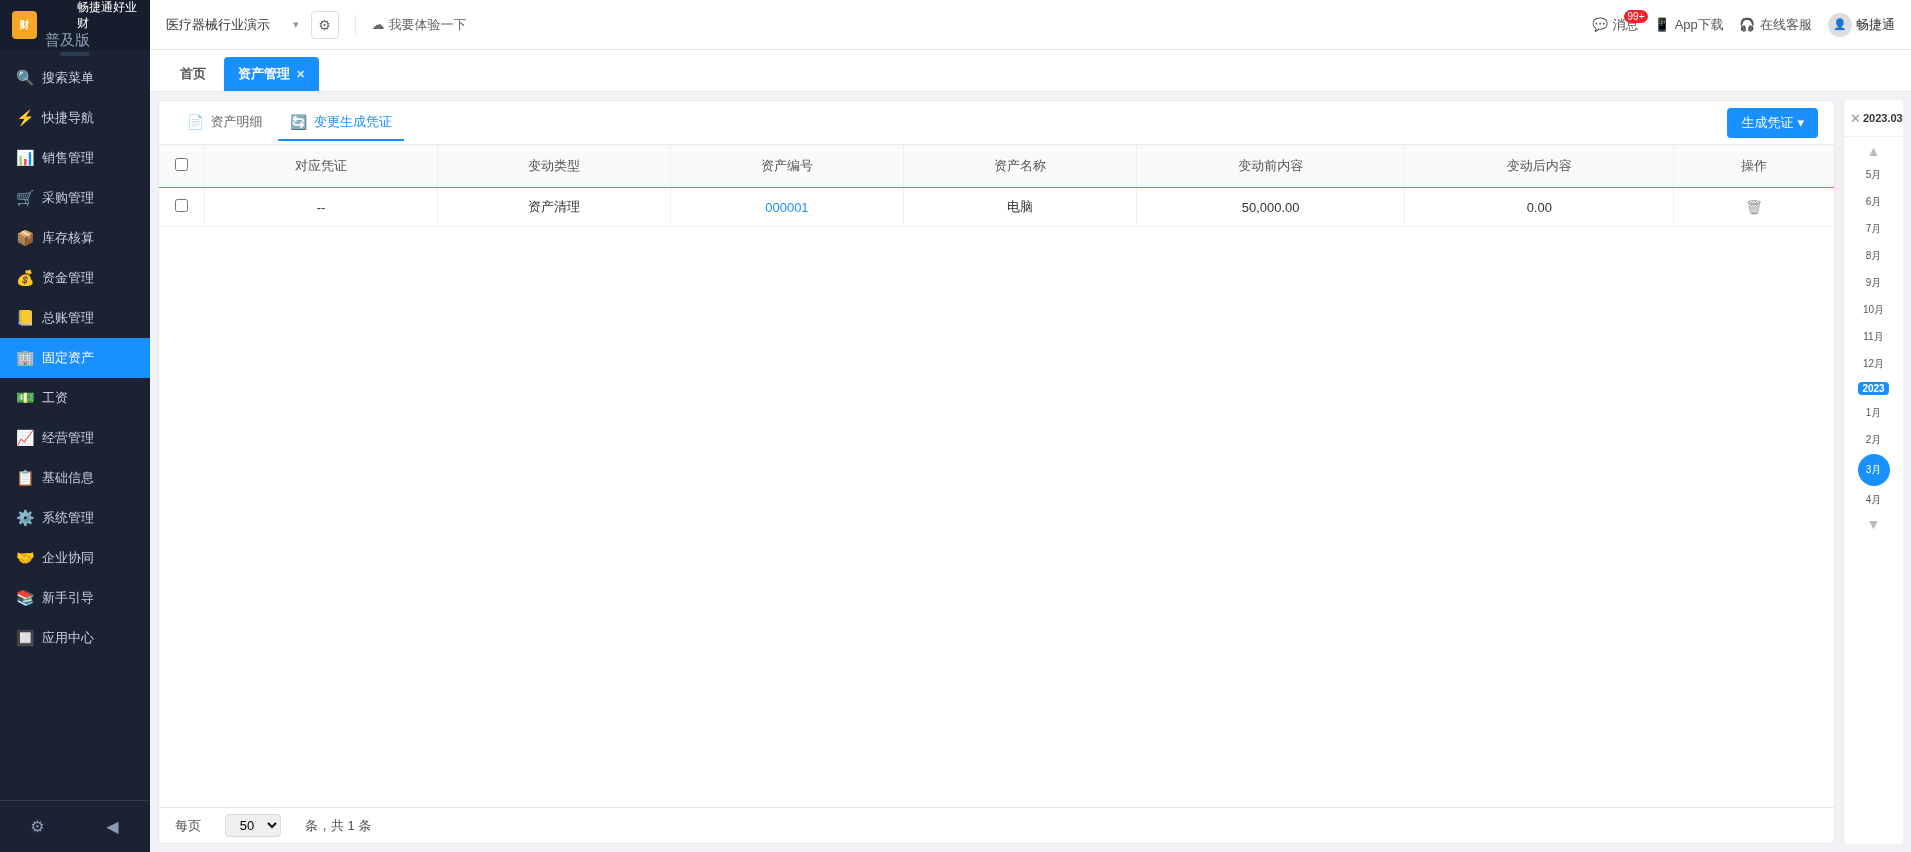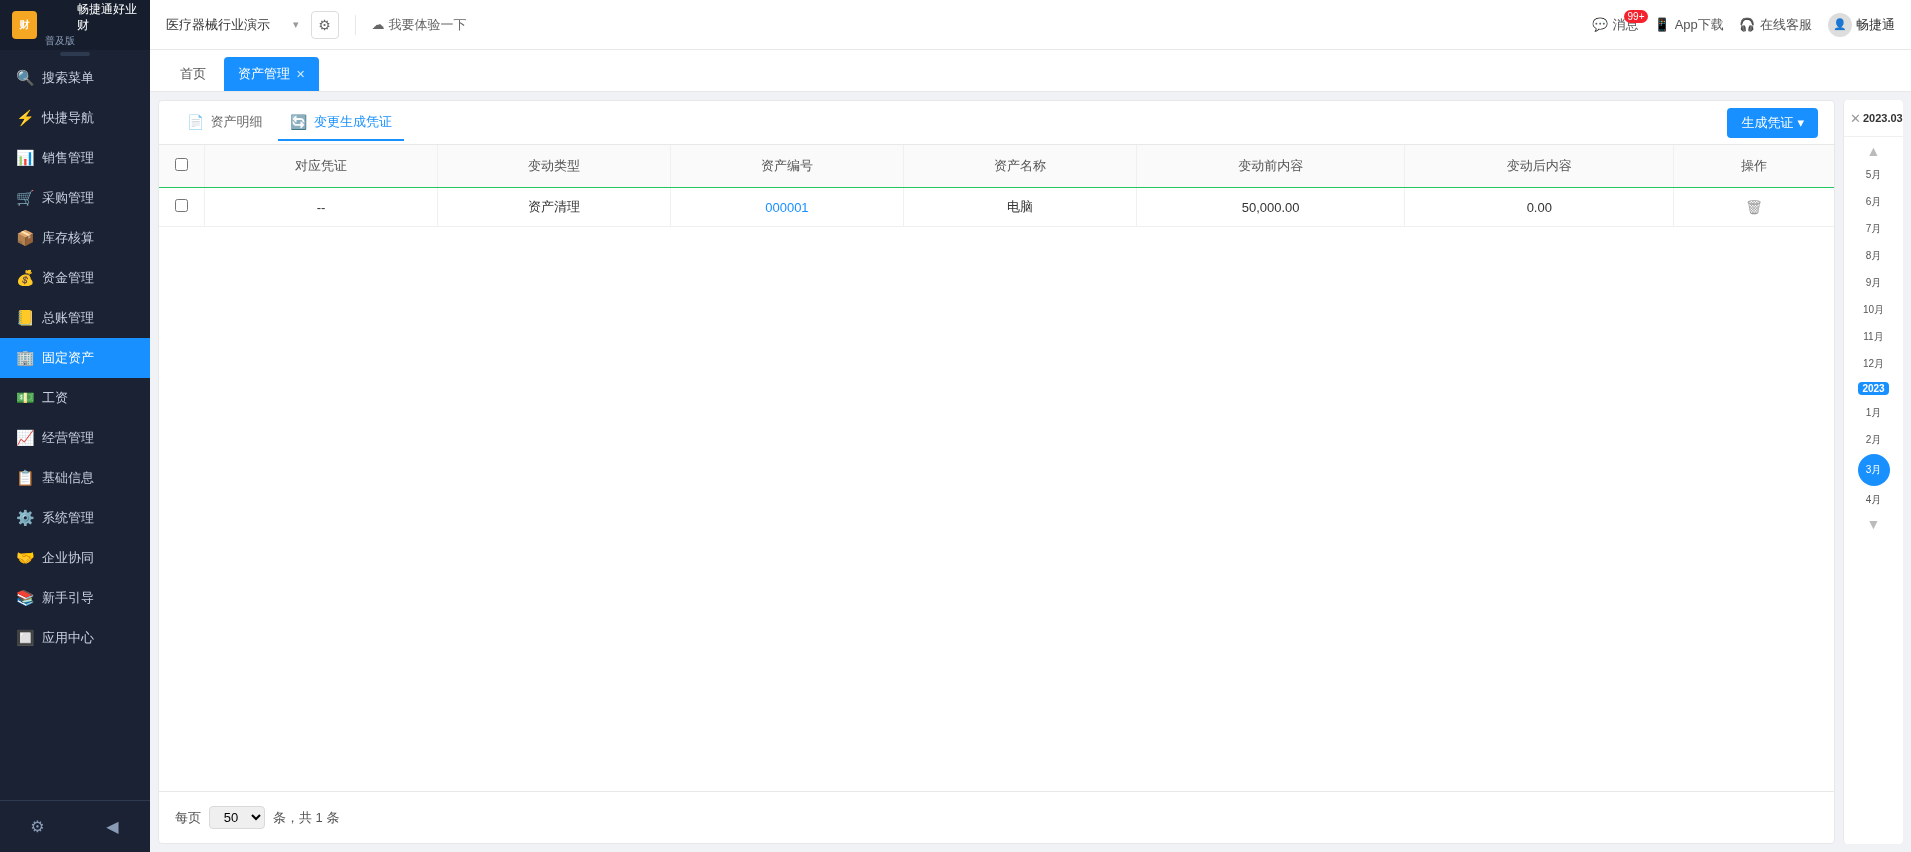--- a/index.html
+++ b/index.html
@@ -24,21 +24,21 @@
       gap: 8px;
     }
     .sidebar-logo-icon {
       width: 28px; height: 28px;
       background: #f5a623;
       border-radius: 4px;
       display: flex; align-items: center; justify-content: center;
       color: white; font-size: 10px; font-weight: bold;
     }
     .sidebar-logo-text { font-size: 12px; color: #fff; line-height: 1.3; margin-left: 32px; }
-    .sidebar-logo-sub { font-size: 10px; color: #8a9bb5; }
+    .sidebar-logo-sub { font-size: 15px; color: #8a9bb5; }
     .sidebar-scroll { flex: 1; overflow-y: auto; }
     .sidebar-scroll::-webkit-scrollbar { width: 4px; }
     .sidebar-scroll::-webkit-scrollbar-thumb { background: #2d3a4f; border-radius: 2px; }
     .nav-item {
       display: flex; align-items: center; gap: 8px;
       padding: 11px 16px;
       cursor: pointer; color: #c8d0de; font-size: 13px;
       transition: background 0.2s;
     }
     .nav-item.active { background: #1890ff; color: #fff; }
@@ -118,21 +118,21 @@
       padding: 0 16px;
       border-bottom: 1px solid #e8e8e8;
       gap: 4px;
     }
     .tab-item {
       padding: 8px 14px;
       font-size: 13px;
       cursor: pointer;
       border-radius: 4px 4px 0 0;
       color: #555;
-      display: flex; align-items: center; gap: 6px;
+      display: flex; align-items: center; gap: 6px; font-weight: bold;
     }
     .tab-item.active {
       background: #1890ff;
       color: #fff;
     }
     .tab-close { font-size: 11px; cursor: pointer; opacity: 0.8; }
 
     
     .content-area {
       flex: 1;
@@ -218,26 +218,26 @@
       color: #333;
       border-right: 1px solid #f0f0f0;
     }
     tbody td:last-child { border-right: none; }
     .checkbox-cell { width: 40px; }
     .delete-icon { color: #999; cursor: pointer; font-size: 14px; }
     .asset-no { color: #1890ff; }
 
     
     .pagination-bar {
-      height: 52px;
+      height: 36px;
       border-top: 1px solid #e8e8e8;
       display: flex;
       align-items: center;
       padding: 0 16px;
-      gap: 8px;
+      gap: 24px;
       font-size: 13px;
       color: #555;
     }
     .per-page-select {
       border: 1px solid #d9d9d9;
       border-radius: 4px;
       padding: 2px 6px;
       font-size: 13px;
       cursor: pointer;
       text-align: center;

